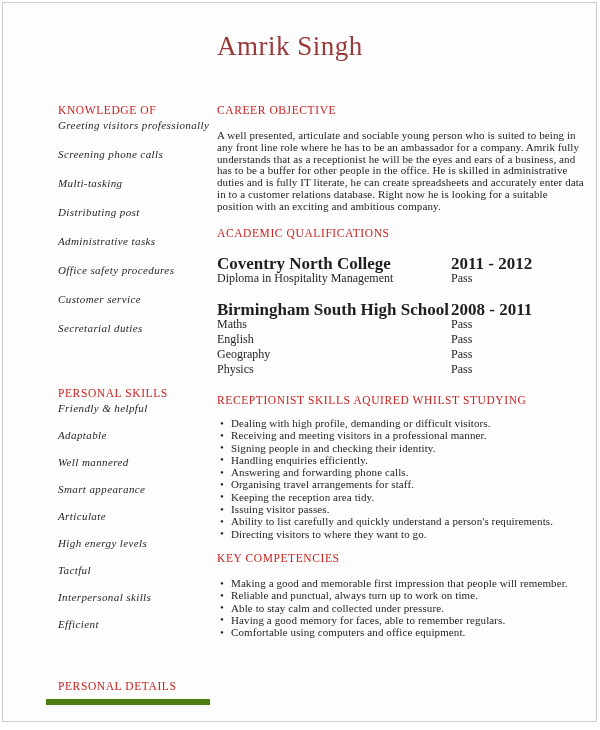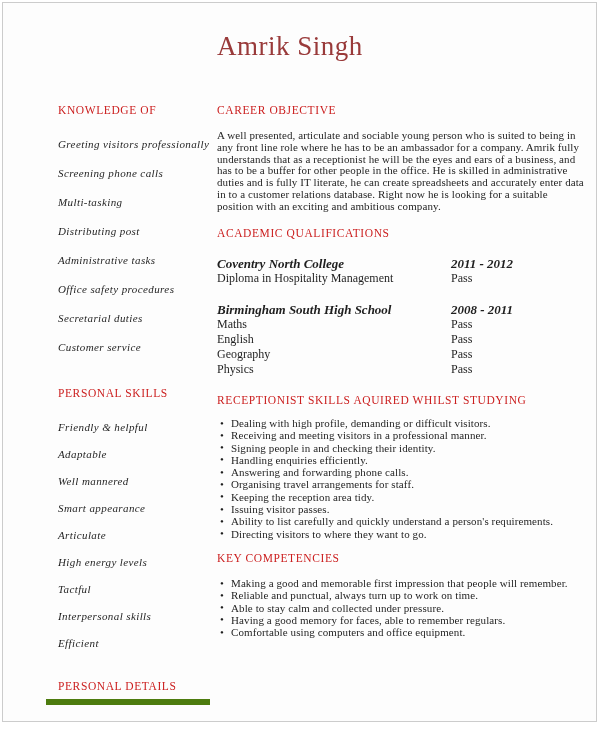--- a/index.html
+++ b/index.html
@@ -12,40 +12,40 @@
   .name{position:absolute;left:214px;top:28px;font-size:27px;color:#993a3a;letter-spacing:0.5px;}
   .subtitle{position:absolute;left:214px;top:62px;font-size:20px;color:#1c1c1c;}
 
   
   .h-red{font-size:11.5px;color:#cb1e1e;letter-spacing:0.6px;font-weight:normal;margin:0;line-height:14px;}
 
   
   .sb{position:absolute;left:55px;width:152px;}
   .sb-knowledge{top:100px;}
   .sb-skills{top:383px;}
-  .sb-items{margin-top:20px;}
+  .sb-items{margin-top:1px;}
   .sb-item{font-style:italic;font-size:11px;line-height:14px;letter-spacing:0.4px;margin-bottom:15px;}
   .sb-skills .sb-item{margin-bottom:13px;}
   .sb-details{position:absolute;left:43px;top:676px;width:164px;border-bottom:6px solid #4d7c0f;padding-bottom:6px;}
   .sb-details .h-red{margin-left:12px;}
 
   
   .sec{position:absolute;left:214px;width:368px;}
   .sec-career{top:100px;}
   .sec-academic{top:223px;}
   .sec-recskills{top:390px;}
   .sec-keycomp{top:548px;}
   .sec-achieve{top:648px;}
 
   .body-text{font-size:11px;line-height:11.8px;margin:13px 0 0 0;letter-spacing:0.1px;}
 
   .school{margin-top:16px;}
   .qrow{position:relative;font-size:12px;line-height:15px;}
   .qrow .right{position:absolute;left:234px;top:0;}
-  .school-head{font-weight:bold;font-style:italic;font-size:13px;}
+  .school-head{font-weight:bold;font-size:17px;}
 
   ul.blist{margin:10px 0 0 0;padding:0 0 0 14px;list-style:none;}
   ul.blist li{position:relative;font-size:11px;line-height:12.3px;letter-spacing:0.1px;}
   ul.blist li::before{content:"\2022";position:absolute;left:-11px;top:-0.5px;font-size:11px;}
   .sec-keycomp ul.blist{margin-top:12px;}
 
   .achieve-line{font-size:11px;margin:14px 0 0 0;}
 </style>
 </head>
 <body>
@@ -57,22 +57,22 @@
 
     <div class="sb sb-knowledge">
       <h2 class="h-red">KNOWLEDGE OF</h2>
       <div class="sb-items">
         <div class="sb-item">Greeting visitors professionally</div>
         <div class="sb-item">Screening phone calls</div>
         <div class="sb-item">Multi-tasking</div>
         <div class="sb-item">Distributing post</div>
         <div class="sb-item">Administrative tasks</div>
         <div class="sb-item">Office safety procedures</div>
+        <div class="sb-item">Customer service</div>
         <div class="sb-item">Secretarial duties</div>
-        <div class="sb-item">Customer service</div>
       </div>
     </div>
 
     <div class="sb sb-skills">
       <h2 class="h-red">PERSONAL SKILLS</h2>
       <div class="sb-items">
         <div class="sb-item">Friendly &amp; helpful</div>
         <div class="sb-item">Adaptable</div>
         <div class="sb-item">Well mannered</div>
         <div class="sb-item">Smart appearance</div>

